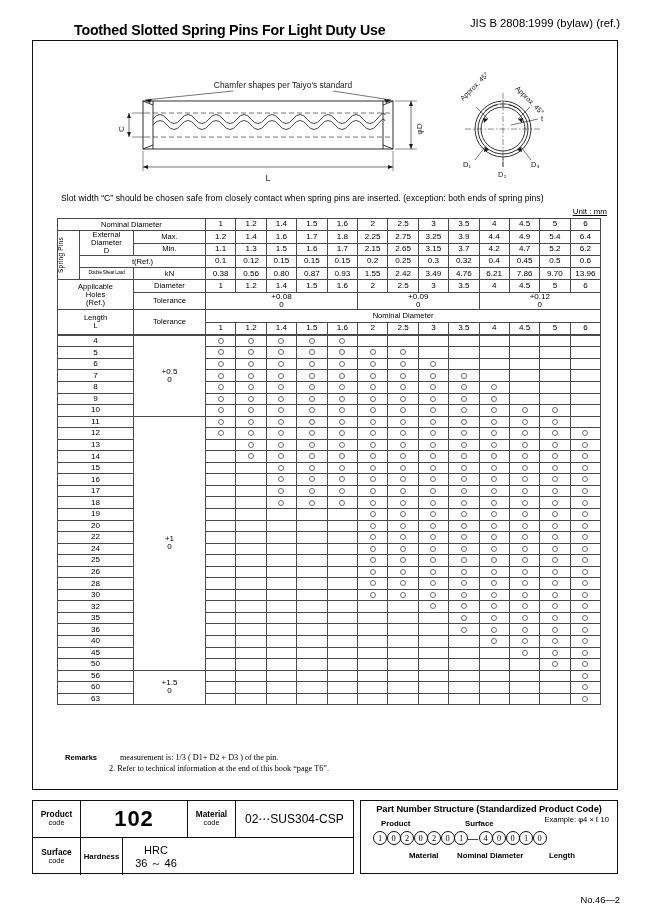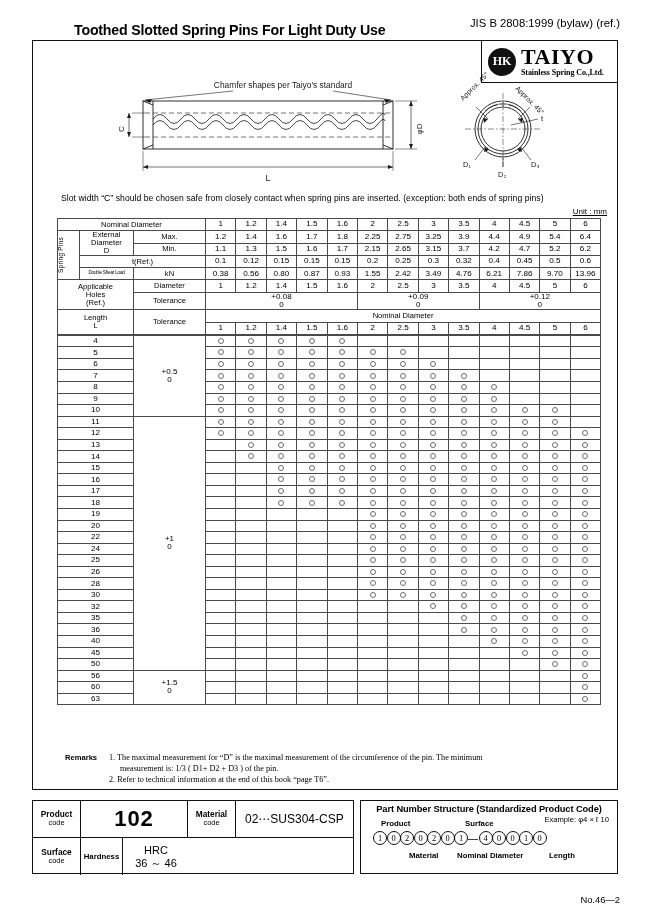--- a/index.html
+++ b/index.html
@@ -162,27 +162,20 @@
   }
 </style>
 </head>
 <body>
 
 <div class="doc-title">Toothed Slotted Spring Pins For Light Duty Use</div>
 <div class="jis-ref">JIS B 2808:1999 (bylaw) (ref.)</div>
 
 <div class="frame">
 
-  <div class="logo-box">
-    <div class="logo-mark">HK</div>
-    <div class="logo-text">
-      <div class="logo-name">TAIYO</div>
-      <div class="logo-sub">Stainless Spring Co.,Ltd.</div>
-    </div>
-  </div>
 
   <div class="drawing">
     <svg width="586" height="130" viewBox="0 0 586 130">
       <g stroke="#1a1a1a" fill="none" stroke-width="0.9">
 
         <rect x="110" y="38" width="250" height="48"></rect>
         <line x1="120" y1="38" x2="120" y2="86"></line>
         <line x1="350" y1="38" x2="350" y2="86"></line>
 
         <path d="M110 38 L120 42 M110 86 L120 82 M360 38 L350 42 M360 86 L350 82"></path>
@@ -935,21 +928,20 @@
             <td><span class="circ"></span></td>
           </tr>
         </tbody>
     </table>
   </div>
 
   <div class="remarks">
     <div class="rk-row">
       <div class="rk-label">Remarks</div>
       <div class="rk-body">
-        <div class="rk-li">1. The maximal measurement for “D” is the maximal measurement of the circumference of the pin. The minimum</div>
         <div class="rk-sub">measurement is: 1/3 ( D1+ D2 + D3 ) of the pin.</div>
         <div class="rk-li">2. Refer to technical information at the end of this book “page T6”.</div>
       </div>
     </div>
   </div>
 </div>
 
 <div class="bottom">
   <div class="codebox">
     <div class="cb-row first">

